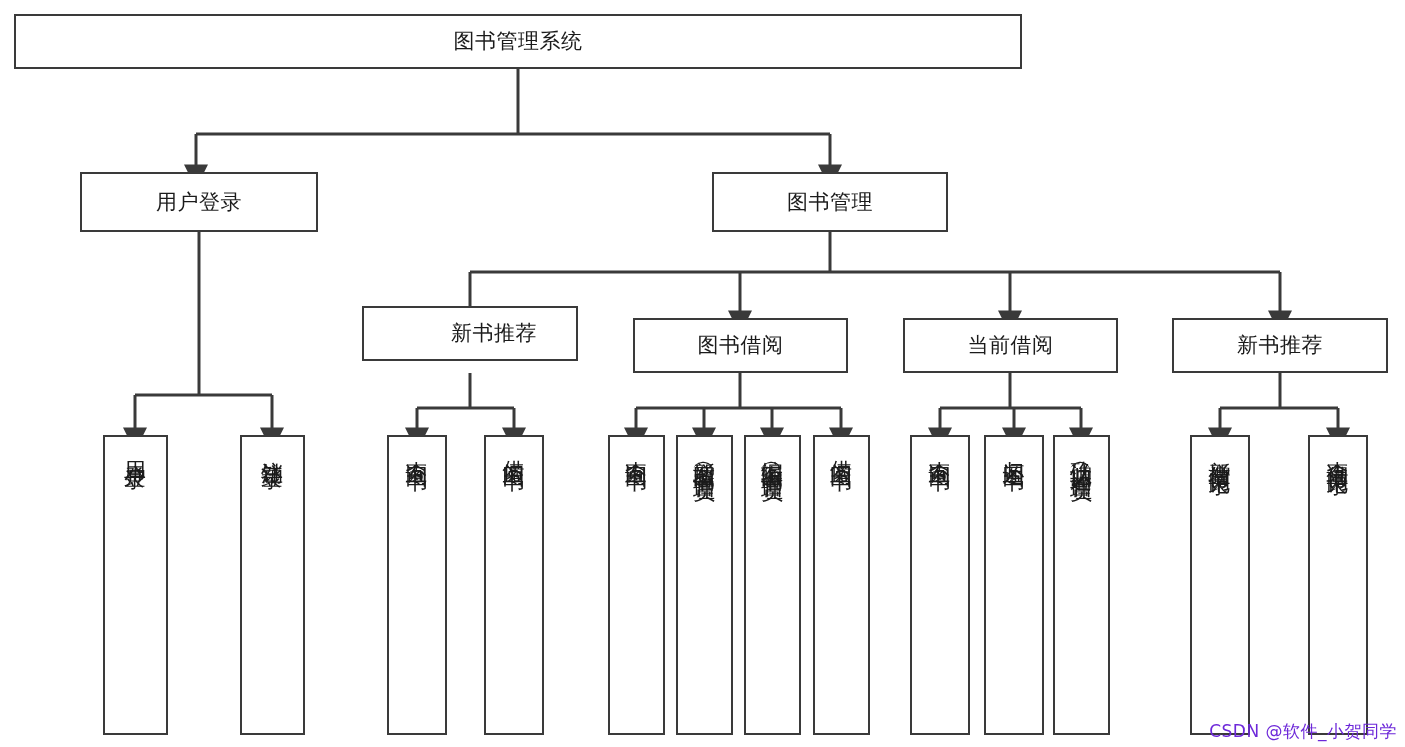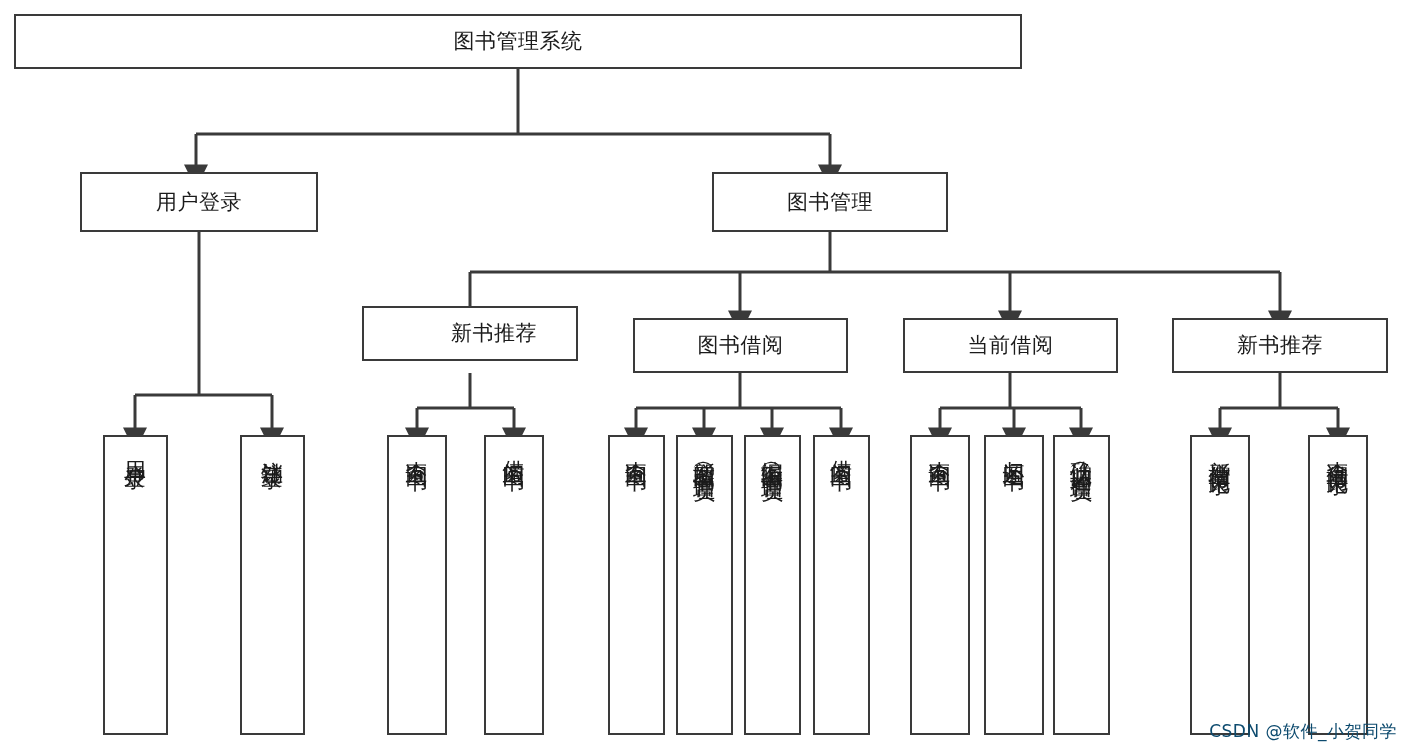--- a/index.html
+++ b/index.html
@@ -59,21 +59,21 @@
     letter-spacing: 3px;
     line-height: 1.05;
     white-space: nowrap;
     display: block;
   }
   .watermark {
     position: absolute;
     right: 8px;
     bottom: 4px;
     font-size: 17px;
-    color: #0c4a6e;
+    color: #6d28d9;
     white-space: nowrap;
     letter-spacing: 0.5px;
   }
 </style>
 </head>
 <body>
 
 <div id="diagram-root">
 
   <svg id="connector-layer" viewBox="0 0 1405 747" width="1405" height="747" xmlns="http://www.w3.org/2000/svg">

